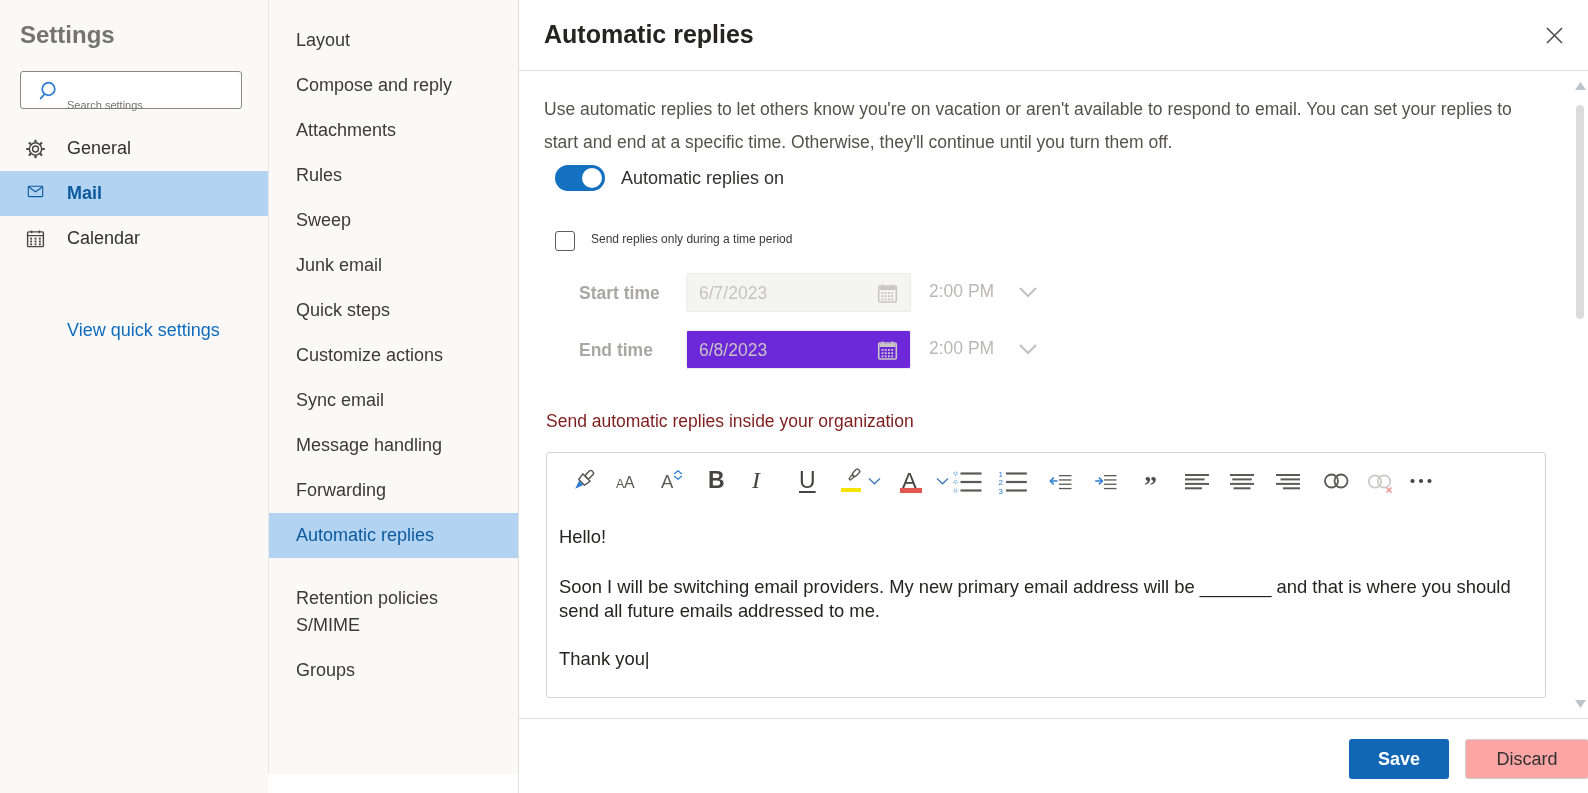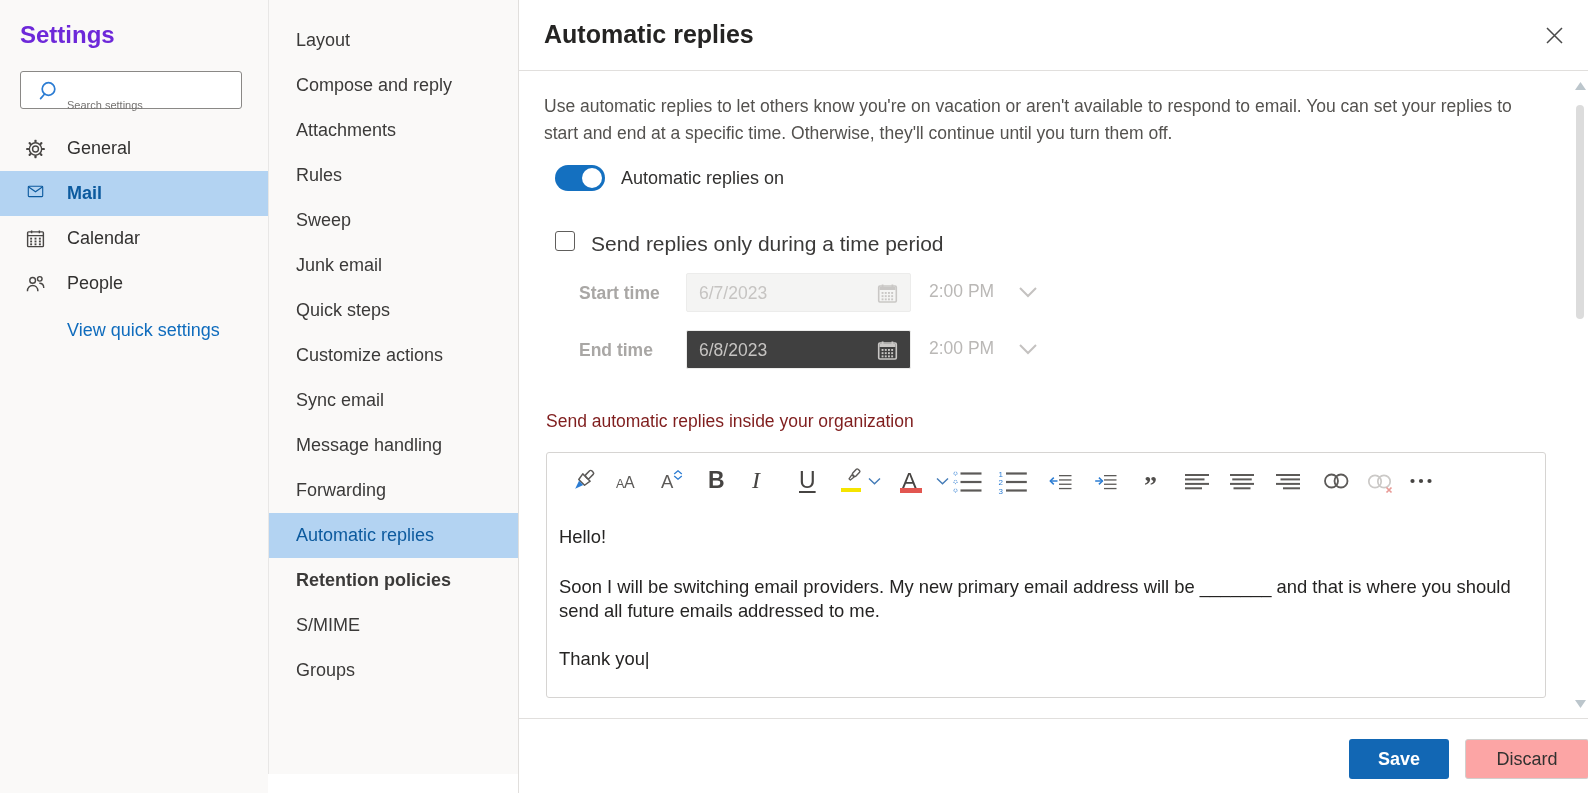--- a/index.html
+++ b/index.html
@@ -9,21 +9,21 @@
 #side2 { position:absolute; left:268px; top:0; width:250px; height:774px; background:#faf9f8; border-left:1px solid #e8e7e6; }
 #main  { position:absolute; left:518px; top:0; width:1070px; height:793px; background:#fff; border-left:1px solid #e1dfdd; }
 .navitem { position:absolute; left:0; width:250px; height:45px; line-height:45px; padding-left:27px; font-size:18px; color:#3b3a39; }
 .nav1 { position:absolute; left:0; width:268px; height:45px; line-height:45px; font-size:18px; color:#323130; }
 .nav1 .ico { position:absolute; left:26px; top:50%; transform:translateY(-50%); width:19px; height:19px; }
 .nav1 .lbl { position:absolute; left:67px; }
 </style>
 </head>
 <body>
 <div id="side1">
-  <div class="abs" style="left:20px; top:21px; font-size:24px; font-weight:700; color:#6d28d9;">Settings</div>
+  <div class="abs" style="left:20px; top:21px; font-size:24px; font-weight:700; color:#737373;">Settings</div>
   <div class="abs" style="left:20px; top:71px; width:222px; height:38px; background:#fff; border:1px solid #8a8886; border-radius:3px;">
     <svg class="abs" style="left:18px; top:9px;" width="20" height="20" viewBox="0 0 20 20">
         <circle cx="9.5" cy="8" r="6.3" fill="none" stroke="#2b7cd3" stroke-width="1.7"></circle>
         <line x1="5.4" y1="13.2" x2="1.6" y2="17.6" stroke="#2b7cd3" stroke-width="1.7" stroke-linecap="round"></line>
       </svg>
     <span class="abs" style="left:46px; top:27px; font-size:11px; color:#757371;">Search settings</span>
   </div>
   <div class="nav1" style="top:126px;">
       <svg class="ico" viewBox="0 0 20 20">
         <g fill="none" stroke="#484644" stroke-width="1.5">
@@ -63,64 +63,53 @@
           <rect x="13.6" y="8.6" width="2" height="2"></rect>
           <rect x="4.4" y="11.6" width="2" height="2"></rect>
           <rect x="9" y="11.6" width="2" height="2"></rect>
           <rect x="13.6" y="11.6" width="2" height="2"></rect>
           <rect x="4.4" y="14.6" width="2" height="2"></rect>
           <rect x="9" y="14.6" width="2" height="2"></rect>
           <rect x="13.6" y="14.6" width="2" height="2"></rect>
         </g>
       </svg>
       <span class="lbl">Calendar</span>
-    </div>
-  <div class="nav1" style="top:261px;">
-      <svg class="ico" viewBox="0 0 20 20">
-        <g stroke="#484644" stroke-width="1.5" fill="none">
-          <circle cx="7" cy="6.2" r="3"></circle>
-          <path d="M1.5 17.5 C1.5 13.8 4 11.5 7 11.5 C10 11.5 12.5 13.8 12.5 17.5"></path>
-          <circle cx="14.5" cy="4.6" r="2.4"></circle>
-          <path d="M14 9.2 C16.8 9.2 18.7 11.3 18.7 14.2"></path>
-        </g>
-      </svg>
-      <span class="lbl">People</span>
     </div>
   <div class="abs" style="left:67px; top:320px; font-size:18px; color:#0f6cbd;">View quick settings</div>
 </div>
 <div id="side2">
   <div class="navitem" style="top:18px;">Layout</div>
   <div class="navitem" style="top:63px;">Compose and reply</div>
   <div class="navitem" style="top:108px;">Attachments</div>
   <div class="navitem" style="top:153px;">Rules</div>
   <div class="navitem" style="top:198px;">Sweep</div>
   <div class="navitem" style="top:243px;">Junk email</div>
   <div class="navitem" style="top:288px;">Quick steps</div>
   <div class="navitem" style="top:333px;">Customize actions</div>
   <div class="navitem" style="top:378px;">Sync email</div>
   <div class="navitem" style="top:423px;">Message handling</div>
   <div class="navitem" style="top:468px;">Forwarding</div>
   <div class="navitem" style="top:513px; background:#b3d3f2; color:#0c5a9e;">Automatic replies</div>
-  <div class="navitem" style="top:558px;font-weight:bold;">Retention policies</div>
+  <div class="navitem" style="top:576px;">Retention policies</div>
   <div class="navitem" style="top:603px;">S/MIME</div>
   <div class="navitem" style="top:648px;">Groups</div>
 </div>
 <div id="main">
   <div class="abs" style="left:25px; top:20px; font-size:25px; font-weight:700; color:#252423;">Automatic replies</div>
   <svg class="abs" style="left:1026px; top:26px;" width="19" height="19" viewBox="0 0 19 19">
       <path d="M2 2 L17 17 M17 2 L2 17" stroke="#4a4a4a" stroke-width="1.5"></path>
     </svg>
   <div class="abs" style="left:0; top:70px; width:1070px; height:1px; background:#e1dfdd;"></div>
-  <div class="abs" style="left:25px; top:93px; font-size:17.5px; line-height:27px; color:#54524f;">Use automatic replies to let others know you're on vacation or aren't available to respond to email. You can set your replies to<br>start and end at a specific time. Otherwise, they'll continue until you turn them off.</div>
+  <div class="abs" style="left:25px; top:93px; font-size:17.5px; line-height:33px; color:#54524f;">Use automatic replies to let others know you're on vacation or aren't available to respond to email. You can set your replies to<br>start and end at a specific time. Otherwise, they'll continue until you turn them off.</div>
   <div class="abs" style="left:36px; top:165px; width:50px; height:26px; border-radius:13px; background:#1470c0;">
       <div class="abs" style="right:3px; top:3px; width:20px; height:20px; border-radius:50%; background:#fff;"></div>
     </div>
   <div class="abs" style="left:102px; top:168px; font-size:18px; color:#323130;">Automatic replies on</div>
   <div class="abs" style="left:36px; top:231px; width:20px; height:20px; border:1.5px solid #605e5c; border-radius:3px; background:#fff;"></div>
-  <div class="abs" style="left:72px; top:232px; font-size:21px; color:#3b3a39;">Send replies only during a time period</div>
+  <div class="abs" style="left:72px; top:232px; font-size:12px; color:#3b3a39;">Send replies only during a time period</div>
   <div class="abs" style="left:60px; top:283px; font-size:17.5px; font-weight:700; color:#a9a7a5;">Start time</div>
   <div class="abs" style="left:167px; top:273px; width:225px; height:39px; background:#f4f4f3; border:1px solid #ececeb; border-radius:2px;">
     <span class="abs" style="left:12px; top:9px; font-size:17.5px; color:#c6c4c2;">6/7/2023</span>
     <svg class="abs" style="left:190px; top:9px;" width="21" height="21" viewBox="0 0 21 21">
         <g stroke="#c9c7c5" fill="none">
           <rect x="1.7" y="3" width="17.6" height="16" rx="1.2" stroke-width="1.6"></rect>
           <rect x="2.5" y="3.8" width="16" height="3.2" fill="#c9c7c5" stroke="none"></rect>
           <path d="M5.6 1.4 L5.6 4.6 M15.4 1.4 L15.4 4.6" stroke-width="1.8"></path>
         </g>
         <g fill="#c9c7c5">
@@ -137,21 +126,21 @@
           <rect x="11" y="15.4" width="1.9" height="1.9"></rect>
           <rect x="14.2" y="15.4" width="1.9" height="1.9"></rect>
         </g>
       </svg>
   </div>
   <div class="abs" style="left:410px; top:281px; font-size:17.5px; color:#bab8b6;">2:00 PM</div>
   <svg class="abs" style="left:499px; top:286px;" width="20" height="12" viewBox="0 0 20 12">
       <path d="M2 2 L10 10 L18 2" fill="none" stroke="#c4c2c0" stroke-width="2"></path>
     </svg>
   <div class="abs" style="left:60px; top:340px; font-size:17.5px; font-weight:700; color:#a9a7a5;">End time</div>
-  <div class="abs" style="left:167px; top:330px; width:225px; height:39px; background:#404040; border:1px solid #ececeb; border-radius:2px;">
+  <div class="abs" style="left:167px; top:330px; width:225px; height:39px; background:#6d28d9; border:1px solid #ececeb; border-radius:2px;">
     <span class="abs" style="left:12px; top:9px; font-size:17.5px; color:#c6c4c2;">6/8/2023</span>
     <svg class="abs" style="left:190px; top:9px;" width="21" height="21" viewBox="0 0 21 21">
         <g stroke="#c9c7c5" fill="none">
           <rect x="1.7" y="3" width="17.6" height="16" rx="1.2" stroke-width="1.6"></rect>
           <rect x="2.5" y="3.8" width="16" height="3.2" fill="#c9c7c5" stroke="none"></rect>
           <path d="M5.6 1.4 L5.6 4.6 M15.4 1.4 L15.4 4.6" stroke-width="1.8"></path>
         </g>
         <g fill="#c9c7c5">
           <rect x="4.6" y="9" width="1.9" height="1.9"></rect>
           <rect x="7.8" y="9" width="1.9" height="1.9"></rect>

